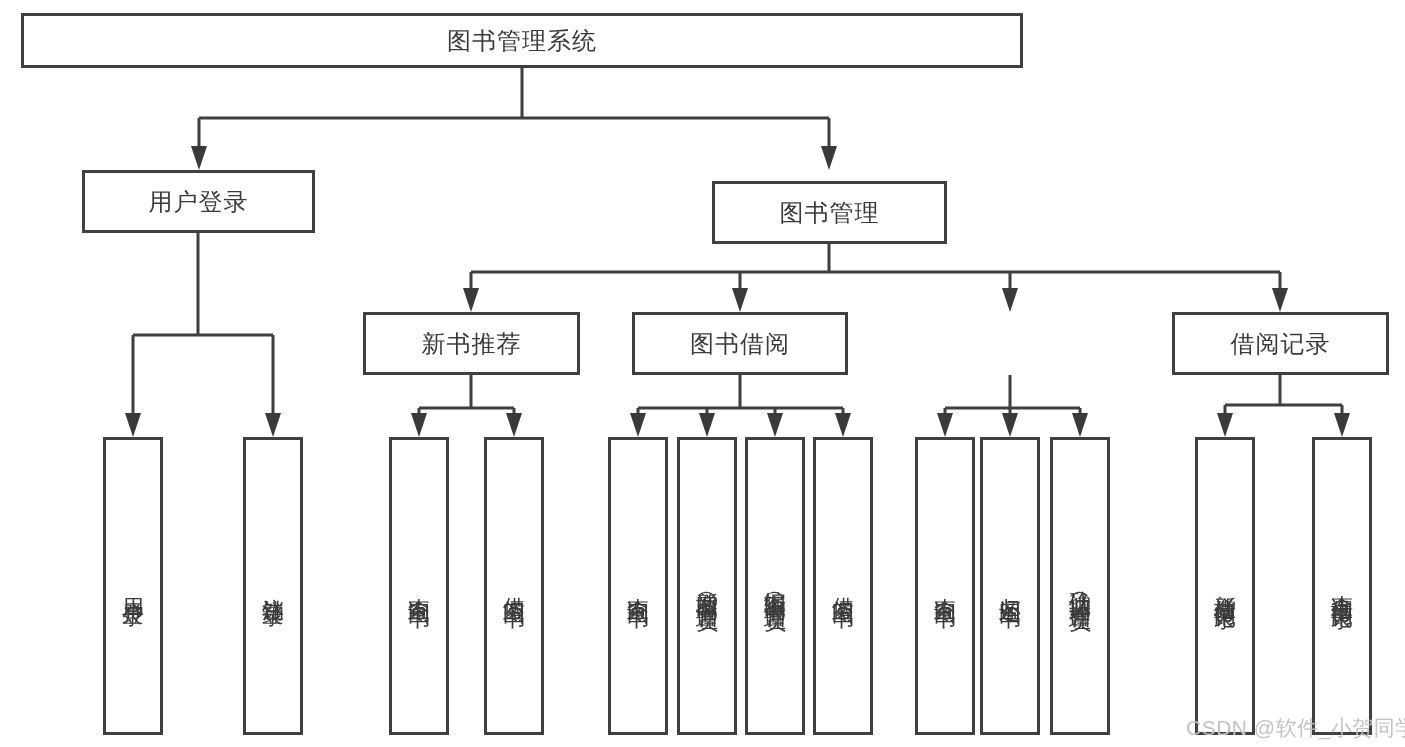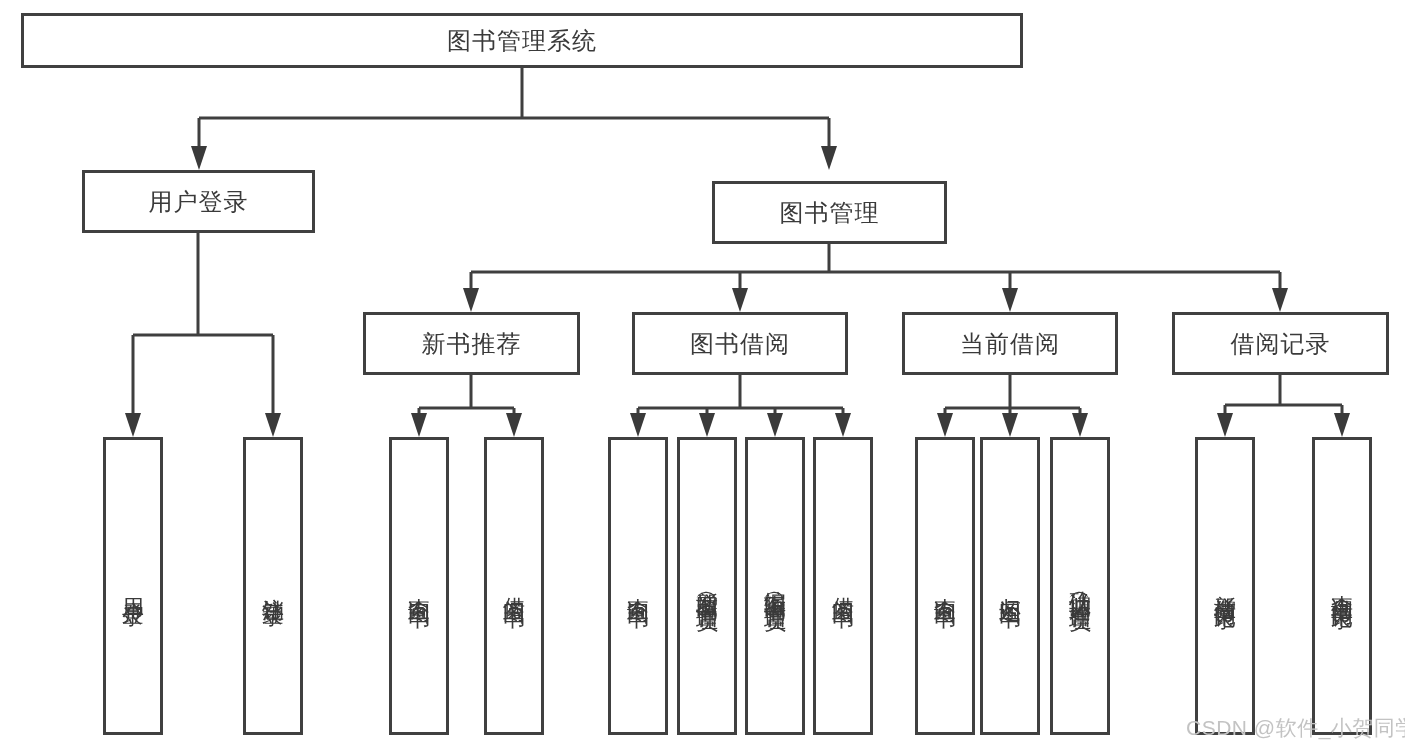--- a/index.html
+++ b/index.html
@@ -118,21 +118,20 @@
     </g>
   </svg>
 
   <div class="node h" style="left:21px; top:13px; width:1002px; height:55px;">图书管理系统</div>
 
   <div class="node h" style="left:82px; top:170px; width:233px; height:63px;">用户登录</div>
   <div class="node h" style="left:712px; top:181px; width:235px; height:63px;">图书管理</div>
 
   <div class="node h" style="left:632px; top:312px; width:216px; height:63px;">图书借阅</div>
   <div class="node h" style="left:363px; top:312px; width:217px; height:63px;">新书推荐</div>
-  <div class="node h" style="left:902px; top:312px; width:216px; height:63px;">当前借阅</div>
   <div class="node h" style="left:1172px; top:312px; width:217px; height:63px;text-align:right;">借阅记录</div>
 
   <div class="node v" style="left:103px;">
     <span class="vtext">用户登录</span>
   </div>
   <div class="node v" style="left:243px;">
     <span class="vtext">注销登录</span>
   </div>
 
   <div class="node v" style="left:389px;">

